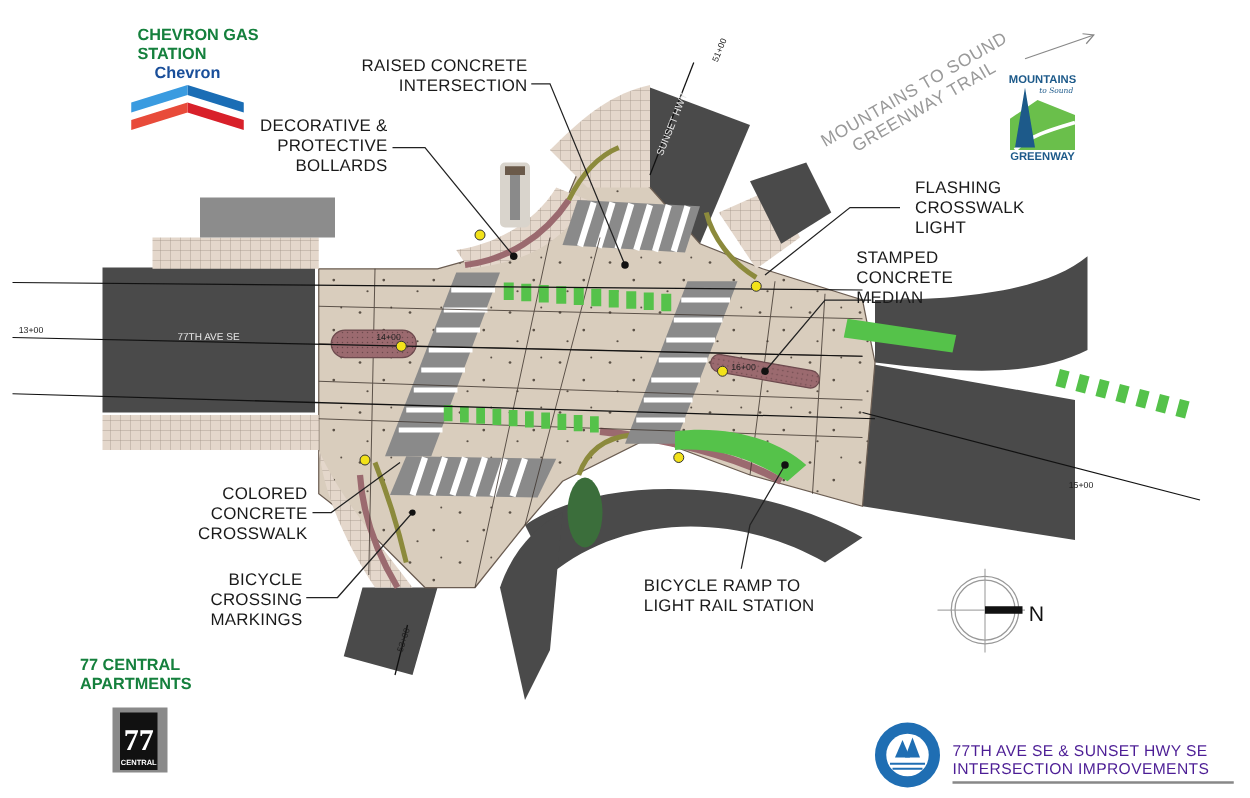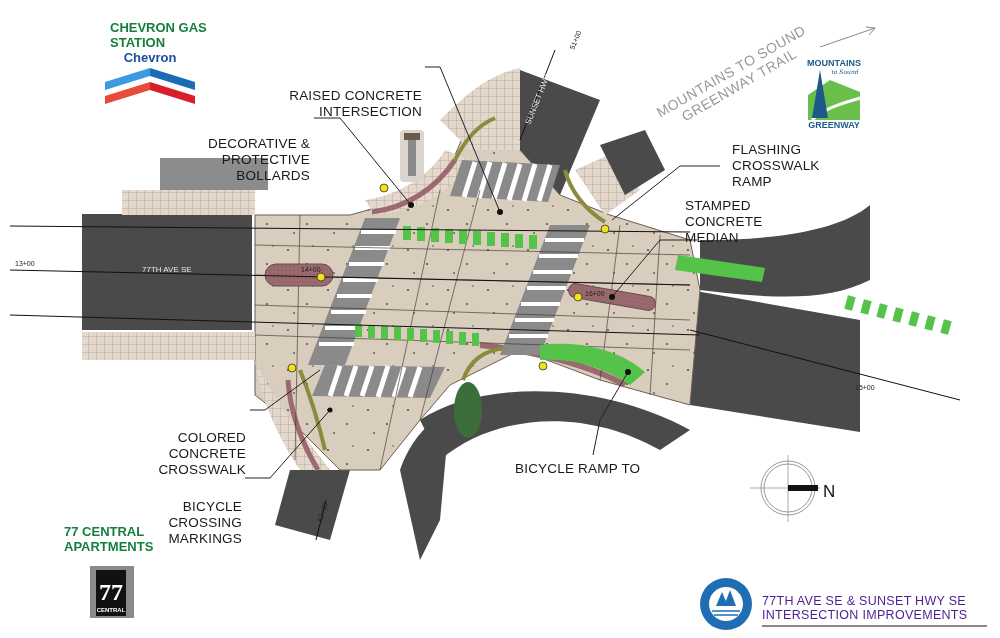--- a/index.html
+++ b/index.html
@@ -1,18 +1,18 @@
 <!DOCTYPE html>
 <html><head>
 <meta charset="utf-8">
 <style>
   html,body{margin:0;padding:0;background:#ffffff;}
   body{width:1000px;height:638px;position:relative;overflow:hidden;font-family:"Liberation Sans",sans-serif;}
   .label{position:absolute;font-family:"Liberation Sans",sans-serif;font-size:13.5px;line-height:16px;color:#1a1a1a;letter-spacing:0.2px;}
-  .label.right{text-align:right;margin-top:43px;}
+  .label.right{text-align:right;}
   .label.left{text-align:left;}
   .gray-title{position:absolute;font-family:"Liberation Sans",sans-serif;font-weight:bold;font-size:13px;line-height:15px;color:#15803d;text-align:left;}
   .trail{position:absolute;font-family:"Liberation Sans",sans-serif;font-size:14px;line-height:16px;color:#9a9a9a;text-align:center;transform:rotate(-30deg);transform-origin:center;letter-spacing:0.5px;}
   .title-block{position:absolute;left:762px;top:594px;font-family:"Liberation Sans",sans-serif;font-size:12.5px;line-height:14px;color:#4c1d95;letter-spacing:0.3px;}
   .title-rule{position:absolute;left:762px;top:625px;width:225px;height:2px;background:#888;}
   svg{position:absolute;left:0;top:0;}
   .road-name{font-family:"Liberation Sans",sans-serif;font-size:8px;fill:#e8e8e8;}
   .station{font-family:"Liberation Sans",sans-serif;font-size:7px;fill:#222;}
 </style>
 </head>
@@ -291,21 +291,21 @@
 
 <div class="label right" style="left:190px;top:93px;width:120px;">
   <div>DECORATIVE &amp;</div>
   <div>PROTECTIVE</div>
   <div>BOLLARDS</div>
 </div>
 
 <div class="label left" style="left:732px;top:142px;width:110px;">
   <div>FLASHING</div>
   <div>CROSSWALK</div>
-  <div>RAMP</div>
+  <div>LIGHT</div>
 </div>
 
 <div class="label left" style="left:685px;top:198px;width:110px;">
   <div>STAMPED</div>
   <div>CONCRETE</div>
   <div>MEDIAN</div>
 </div>
 
 <div class="label right" style="left:140px;top:387px;width:106px;">
   <div>COLORED</div>
@@ -314,19 +314,20 @@
 </div>
 
 <div class="label right" style="left:140px;top:456px;width:102px;">
   <div>BICYCLE</div>
   <div>CROSSING</div>
   <div>MARKINGS</div>
 </div>
 
 <div class="label left" style="left:515px;top:461px;width:160px;">
   <div>BICYCLE RAMP TO</div>
+  <div>LIGHT RAIL STATION</div>
 </div>
 
 <div class="title-block">
   <div>77TH AVE SE &amp; SUNSET HWY SE</div>
   <div>INTERSECTION IMPROVEMENTS</div>
 </div>
 <div class="title-rule"></div>
 
 </body></html>

